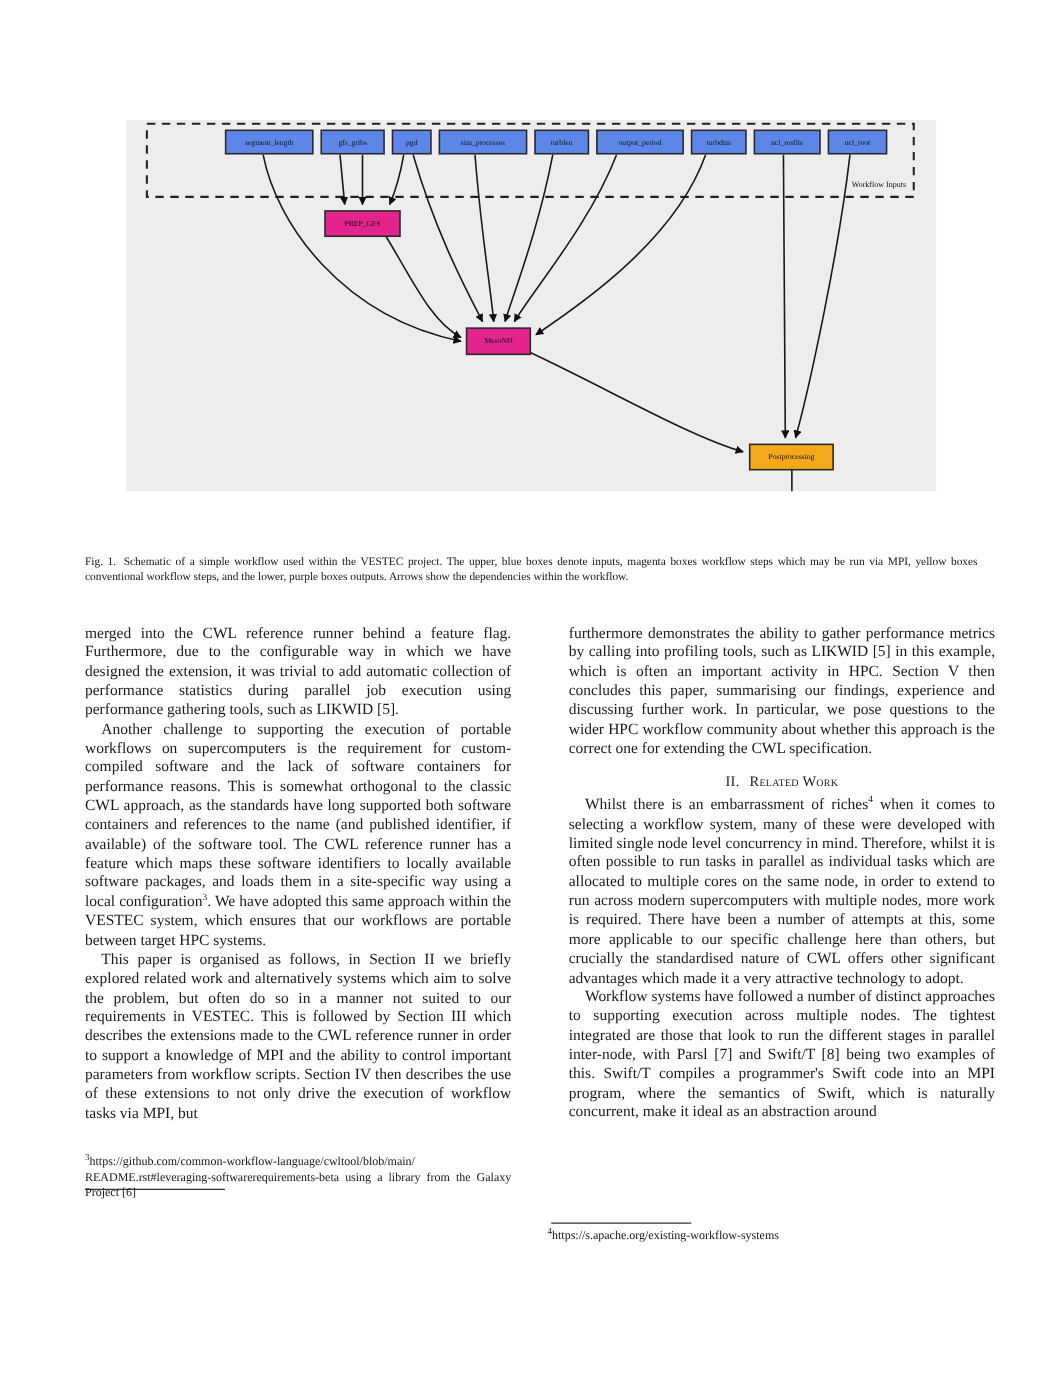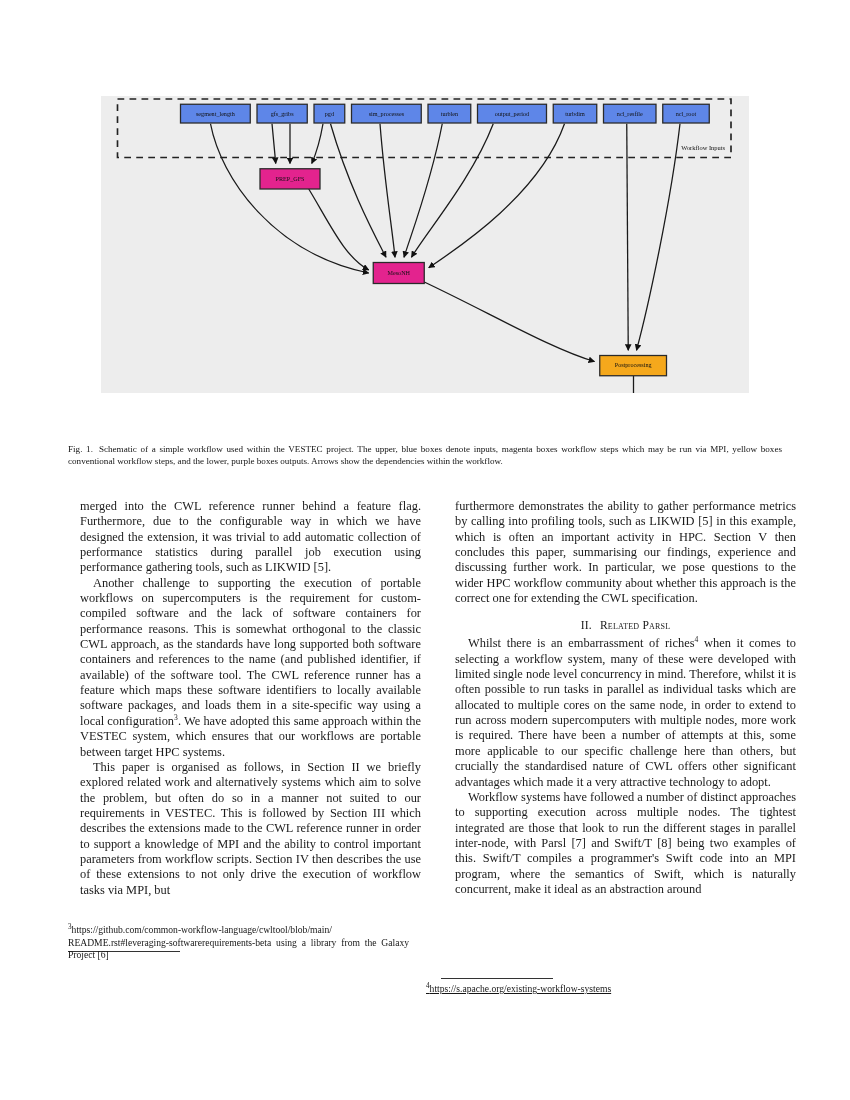--- a/index.html
+++ b/index.html
@@ -68,21 +68,21 @@
     left: 68px;
     top: 499px;
     width: 714px;
     height: 520px;
   }
   .col {
     position: absolute;
     top: 0;
     width: 341px;
   }
-  .col.left  { left: 12px; }
+  .col.left  { left: 0; }
   .col.right { left: 387px; }
 
   .col p {
     margin: 0;
     font-size: 12.4px;
     line-height: 15.35px;
     text-align: justify;
     text-indent: 13px;
     hyphens: manual;
   }
@@ -114,21 +114,21 @@
 
   .footnote {
     position: absolute;
     width: 341px;
     font-size: 9.6px;
     line-height: 12.6px;
     text-align: justify;
     color: #161616;
   }
   #footnote-left  { left: 68px;  top: 924px; }
-  #footnote-right { left: 426px; top: 983px; text-decoration: underline; }
+  #footnote-right { left: 438px; top: 983px; }
 
   .fn-mark {
     font-size: 7.2px;
     vertical-align: super;
     line-height: 0;
   }
   sup.ref {
     font-size: 7.6px;
     line-height: 0;
   }
@@ -244,21 +244,21 @@
 
   <div class="col left">
     <p class="noindent">merged into the CWL reference runner behind a feature flag. Furthermore, due to the configurable way in which we have designed the extension, it was trivial to add automatic collection of performance statistics during parallel job execution using performance gathering tools, such as LIKWID [5].</p>
     <p><span>Another challenge to supporting the execution of portable workflows on supercomputers is the requirement for custom-compiled software and the lack of software containers for performance reasons. This is somewhat orthogonal to the classic CWL approach, as the standards have long supported both software containers and references to the name (and published identifier, if available) of the software tool. The CWL reference runner has a feature which maps these software identifiers to locally available software packages, and loads them in a site-specific way using a local configuration</span><sup class="ref">3</sup><span>. We have adopted this same approach within the VESTEC system, which ensures that our workflows are portable between target HPC systems.</span></p>
     <p>This paper is organised as follows, in Section II we briefly explored related work and alternatively systems which aim to solve the problem, but often do so in a manner not suited to our requirements in VESTEC. This is followed by Section III which describes the extensions made to the CWL reference runner in order to support a knowledge of MPI and the ability to control important parameters from workflow scripts. Section IV then describes the use of these extensions to not only drive the execution of workflow tasks via MPI, but</p>
   </div>
 
   <div class="col right">
     <p class="noindent">furthermore demonstrates the ability to gather performance metrics by calling into profiling tools, such as LIKWID [5] in this example, which is often an important activity in HPC. Section V then concludes this paper, summarising our findings, experience and discussing further work. In particular, we pose questions to the wider HPC workflow community about whether this approach is the correct one for extending the CWL specification.</p>
 
-    <h2 class="section-head"><span class="numeral">II.</span><span>Related Parsl</span></h2>
+    <h2 class="section-head"><span class="numeral">II.</span><span>Related Work</span></h2>
 
     <p><span>Whilst there is an embarrassment of riches</span><sup class="ref">4</sup><span> when it comes to selecting a workflow system, many of these were developed with limited single node level concurrency in mind. Therefore, whilst it is often possible to run tasks in parallel as individual tasks which are allocated to multiple cores on the same node, in order to extend to run across modern supercomputers with multiple nodes, more work is required. There have been a number of attempts at this, some more applicable to our specific challenge here than others, but crucially the standardised nature of CWL offers other significant advantages which made it a very attractive technology to adopt.</span></p>
 
     <p>Workflow systems have followed a number of distinct approaches to supporting execution across multiple nodes. The tightest integrated are those that look to run the different stages in parallel inter-node, with Parsl [7] and Swift/T [8] being two examples of this. Swift/T compiles a programmer's Swift code into an MPI program, where the semantics of Swift, which is naturally concurrent, make it ideal as an abstraction around</p>
   </div>
 </div>
 
 <div class="footnote-rule" id="fn-rule-left"></div>
 <div class="footnote" id="footnote-left"><span class="fn-mark">3</span><span>https://github.com/common-workflow-language/cwltool/blob/main/ README.rst#leveraging-softwarerequirements-beta using a library from the Galaxy Project [6]</span></div>
 

